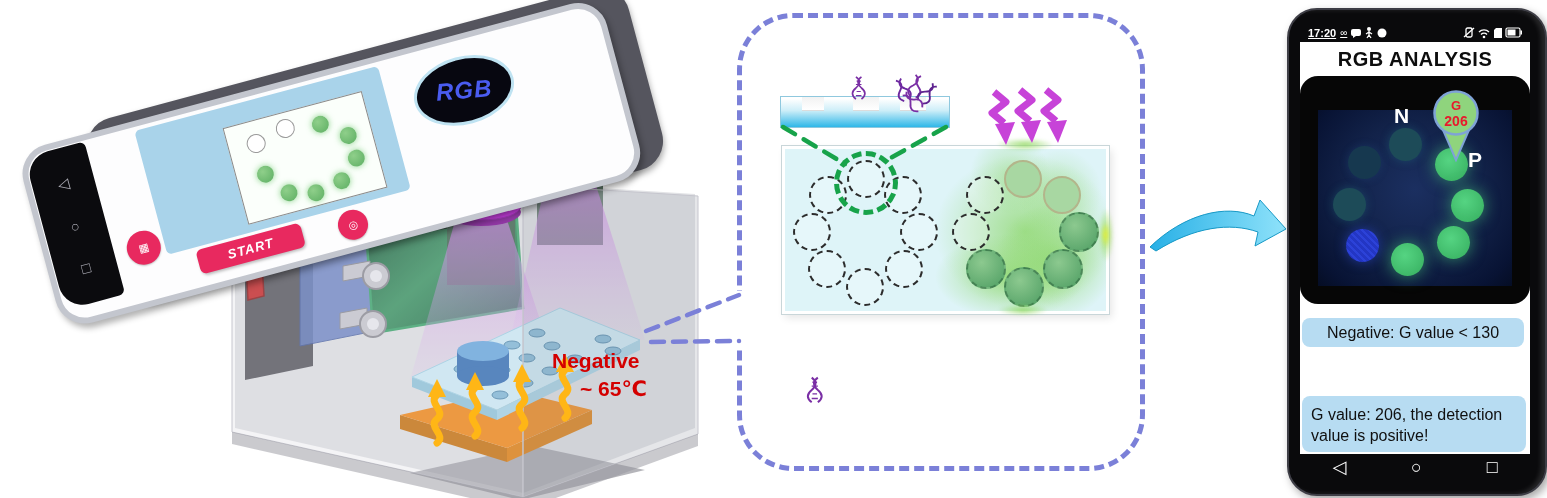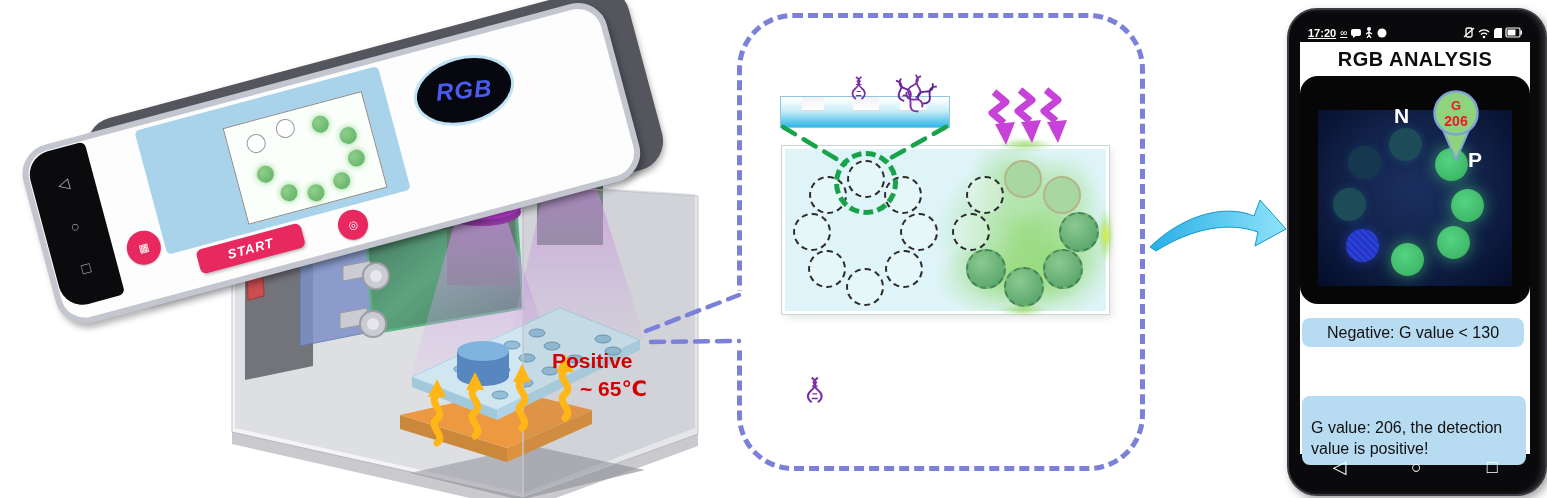--- a/index.html
+++ b/index.html
@@ -156,21 +156,21 @@
       <path d="M350,290 c10,-8 -10,-16 0,-24 c10,-8 -10,-16 0,-24"></path>
     </g>
     <g fill="#ffb616">
       <polygon points="213,269 231,269 222,251"></polygon>
       <polygon points="251,262 269,262 260,244"></polygon>
       <polygon points="298,254 316,254 307,236"></polygon>
       <polygon points="341,244 359,244 350,226"></polygon>
     </g>
   </svg>
 
-  <div class="a heatingtxt" style="left:552px;top:348px;">Positive</div>
+  <div class="a heatingtxt" style="left:552px;top:348px;">Negative</div>
   <div class="a heatingtxt" style="left:554px;top:376px;margin-left:26px;">~ 65℃</div>
 
   <div class="a lcase"></div>
   <div class="a clamp"></div>
   <div class="a case-btn" style="left:455px;top:182px;width:58px;height:10px;"></div>
   <div class="a case-btn" style="left:528px;top:162px;width:44px;height:10px;"></div>
 
   <div class="a lphone">
     <div class="a lbody"></div>
     <div class="a lnav">
@@ -367,21 +367,21 @@
     <div class="plabel" style="left:168px;top:72px;">P</div>
     <svg class="a" style="left:133px;top:14px;" width="46" height="72" viewBox="0 0 46 72">
       <polygon points="23,70 10,40 36,40" fill="#8fd47d" stroke="#7fa3d6" stroke-width="2"></polygon>
       <circle cx="23" cy="23" r="21.5" fill="#8fd47d" stroke="#7fa3d6" stroke-width="2.5"></circle>
       <text x="23" y="20" text-anchor="middle" font-size="13" font-weight="bold" fill="#e8192c">G</text>
       <text x="23" y="36" text-anchor="middle" font-size="14" font-weight="bold" fill="#e8192c">206</text>
     </svg>
   </div>
 
   <div class="a ibox" style="top:318px;height:29px;line-height:29px;">Negative: G value &lt; 130</div>
-  <div class="a ibox" style="top:396px;height:48px;text-align:left;padding:21px 0 0 9px;width:215px;line-height:21px;">
+  <div class="a ibox" style="top:396px;height:48px;text-align:left;padding:8px 0 0 9px;width:215px;line-height:21px;">
     <div>G value: 206, the detection</div>
     <div>value is positive!</div>
   </div>
 
   <div class="a rnav">
     <span>◁</span>
     <span>○</span>
     <span>□</span>
   </div>
 

